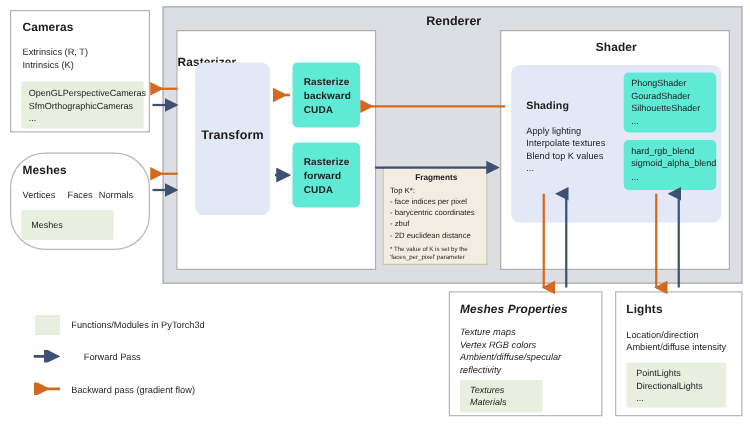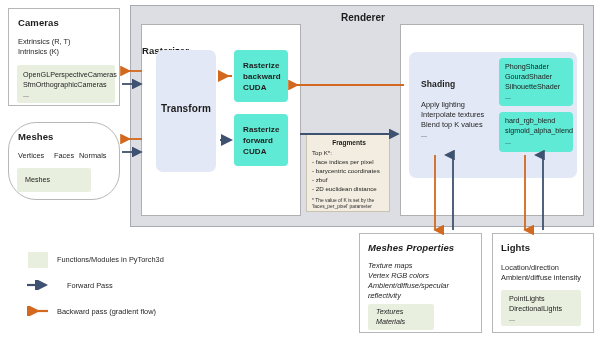--- a/index.html
+++ b/index.html
@@ -134,20 +134,21 @@
     <div class="abs frag-text" style="left:5px;top:15px;">Top K*:</div>
     <div class="abs frag-text" style="left:5px;top:24px;">- face indices per pixel</div>
     <div class="abs frag-text" style="left:5px;top:33px;">- barycentric coordinates</div>
     <div class="abs frag-text" style="left:5px;top:42px;">- zbuf</div>
     <div class="abs frag-text" style="left:5px;top:51px;">- 2D euclidean distance</div>
     <div class="abs frag-note" style="left:5px;top:64px;">* The value of K is set by the</div>
     <div class="abs frag-note" style="left:5px;top:70px;">'faces_per_pixel' parameter</div>
   </div>
 
   <div class="abs sub-panel" style="left:400px;top:24px;width:184px;height:192px;">
+    <div class="abs title" style="left:0;top:8px;width:184px;text-align:center;">Shader</div>
 
     <div class="abs blue-box" style="left:8px;top:27px;width:168px;height:126px;">
       <div class="abs title" style="left:12px;top:27px;font-size:8.5px;">Shading</div>
       <div class="abs body-text" style="left:12px;top:48px;">Apply lighting</div>
       <div class="abs body-text" style="left:12px;top:58px;">Interpolate textures</div>
       <div class="abs body-text" style="left:12px;top:68px;">Blend top K values</div>
       <div class="abs body-text" style="left:12px;top:78px;">...</div>
 
       <div class="abs green" style="left:90px;top:6px;width:74px;height:48px;">
         <div class="abs mono-ish" style="left:6px;top:4px;">PhongShader</div>

